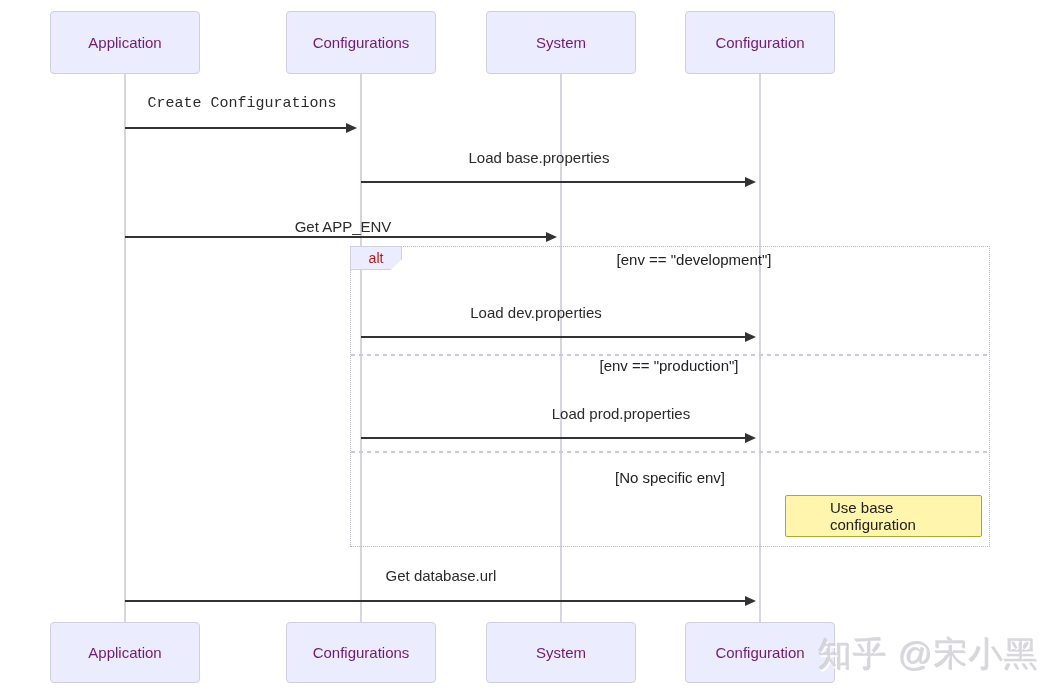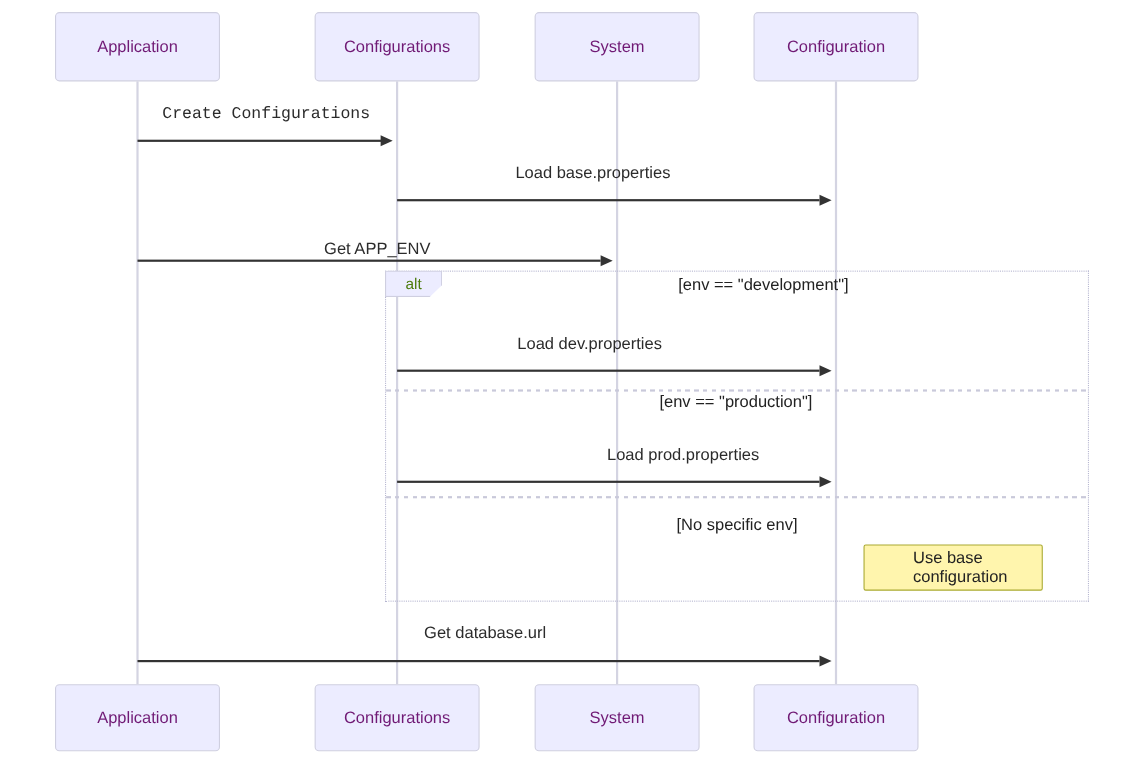--- a/index.html
+++ b/index.html
@@ -27,32 +27,32 @@
   }
   .alt-frame{
     position:absolute;left:350px;top:246px;width:640px;height:301px;
     box-sizing:border-box;border:1px dotted #b6b6d0;
   }
   .alt-label{
     position:absolute;left:350px;top:246px;width:52px;height:24px;
     box-sizing:border-box;background:#ECECFF;border:1px solid #CFCFE0;
     clip-path:polygon(0 0,100% 0,100% 55%,78% 100%,0 100%);
     display:flex;align-items:center;justify-content:center;
-    font-size:14px;color:#4d7c0f;
+    font-size:14px;color:#b91c1c;
   }
   .divider{
     position:absolute;left:351px;width:638px;height:2px;
     background:repeating-linear-gradient(90deg,#c9c9da 0 4px,transparent 4px 8px);
   }
   .cond{
     position:absolute;transform:translateX(-50%);
     font-size:15px;color:#222222;white-space:nowrap;
   }
   .note{
-    position:absolute;left:785px;top:495px;width:163px;height:42px;
+    position:absolute;left:785px;top:495px;width:197px;height:42px;
     box-sizing:border-box;background:#FFF5AD;border:1px solid #AAAA33;border-radius:2px;
     display:flex;align-items:center;justify-content:center;
     font-size:15px;color:#222222;padding-left:44px;
   }
   .watermark{
     position:absolute;left:818px;top:632px;z-index:6;
     font-size:34px;letter-spacing:1px;white-space:nowrap;
     color:#d6d6dc;
     text-shadow:1px 2px 1px #ffffff,-1px -1px 0 rgba(170,170,180,0.45);
   }
@@ -127,14 +127,15 @@
   <div class="participant bottom" style="left:286px;top:622px;">
     <span>Configurations</span>
   </div>
   <div class="participant bottom" style="left:486px;top:622px;">
     <span>System</span>
   </div>
   <div class="participant bottom" style="left:685px;top:622px;">
     <span>Configuration</span>
   </div>
 
+  <div class="watermark">知乎 @宋小黑</div>
 
 </div>
 
 </body></html>

